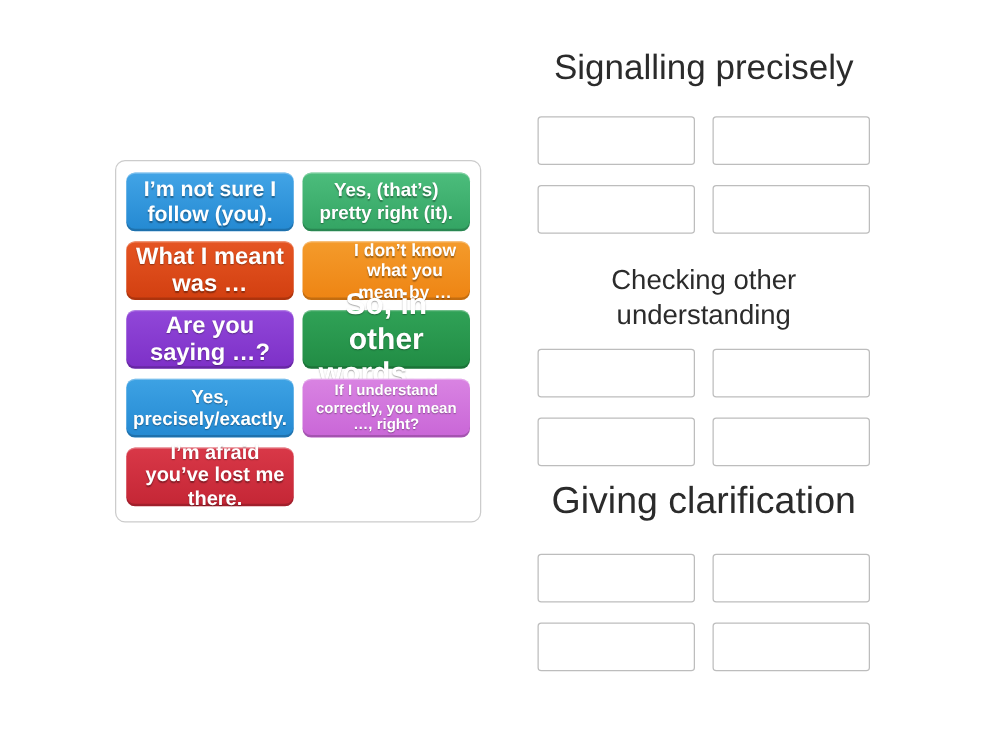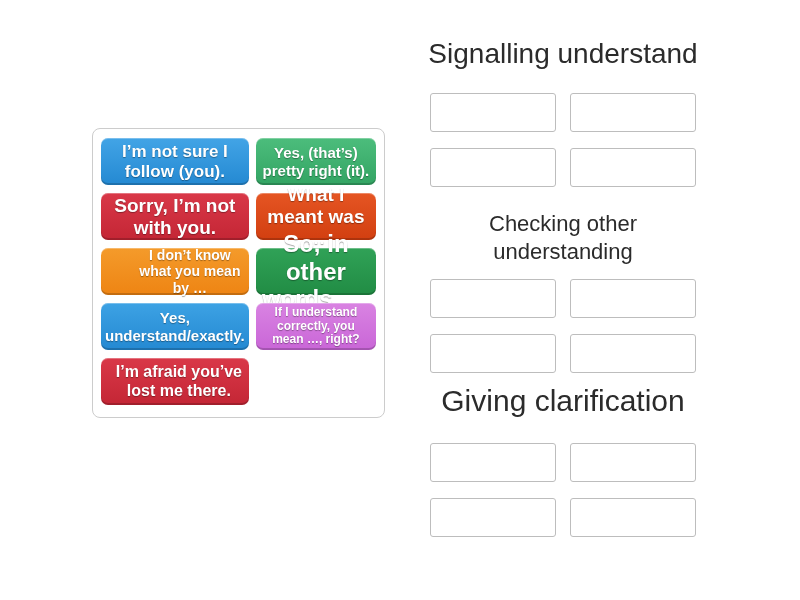--- a/index.html
+++ b/index.html
@@ -98,46 +98,46 @@
 
 <div class="stage">
 
   <div class="tile-panel">
     <div class="tile" style="background: linear-gradient(rgb(66, 164, 230), rgb(36, 137, 210)); font-size: 17px;">
         <span>I’m not sure I follow (you).</span>
       </div>
     <div class="tile" style="background: linear-gradient(rgb(76, 189, 124), rgb(51, 164, 99)); font-size: 15px;">
         <span>Yes, (that’s) pretty right (it).</span>
       </div>
-    <div class="tile" style="background: linear-gradient(rgb(217, 56, 72), rgb(196, 38, 53)); font-size: 19px;">
-        <span>Sorry, I’m not with you.</span>
-      </div>
     <div class="tile" style="background: linear-gradient(rgb(229, 85, 35), rgb(210, 63, 16)); font-size: 19px;">
         <span>What I meant was …</span>
       </div>
     <div class="tile" style="background: linear-gradient(rgb(244, 155, 43), rgb(238, 132, 19)); font-size: 14px; padding-left: 34px;">
         <span>I don’t know what you mean by …</span>
       </div>
+    <div class="tile" style="background: linear-gradient(rgb(145, 71, 217), rgb(125, 48, 199)); font-size: 19px;">
+        <span>Are you saying …?</span>
+      </div>
     <div class="tile" style="background: linear-gradient(rgb(48, 162, 87), rgb(33, 140, 68)); font-size: 24px;">
         <span>So, in other words, …</span>
       </div>
     <div class="tile" style="background: linear-gradient(rgb(61, 162, 228), rgb(36, 137, 210)); font-size: 15px;">
-        <span>Yes, understand/exactly.</span>
+        <span>Yes, precisely/exactly.</span>
       </div>
     <div class="tile" style="background: linear-gradient(rgb(217, 131, 226), rgb(201, 102, 215)); font-size: 12px;">
         <span>If I understand correctly, you mean …, right?</span>
       </div>
     <div class="tile" style="background: linear-gradient(rgb(217, 56, 72), rgb(196, 38, 53)); font-size: 16px; padding-left: 12px;">
         <span>I’m afraid you’ve lost me there.</span>
       </div>
   </div>
 
   <div class="groups-area">
     <div class="group-section sec-0">
-      <h2 class="group-title" style="font-size: 28px;">Signalling understand</h2>
+      <h2 class="group-title" style="font-size: 28px;">Signalling precisely</h2>
       <div class="slot-grid">
           <div class="drop-slot"></div>
           <div class="drop-slot"></div>
           <div class="drop-slot"></div>
           <div class="drop-slot"></div>
         </div>
     </div>
     <div class="group-section sec-1">
       <h2 class="group-title" style="font-size: 22px;">Checking other understanding</h2>
       <div class="slot-grid">

